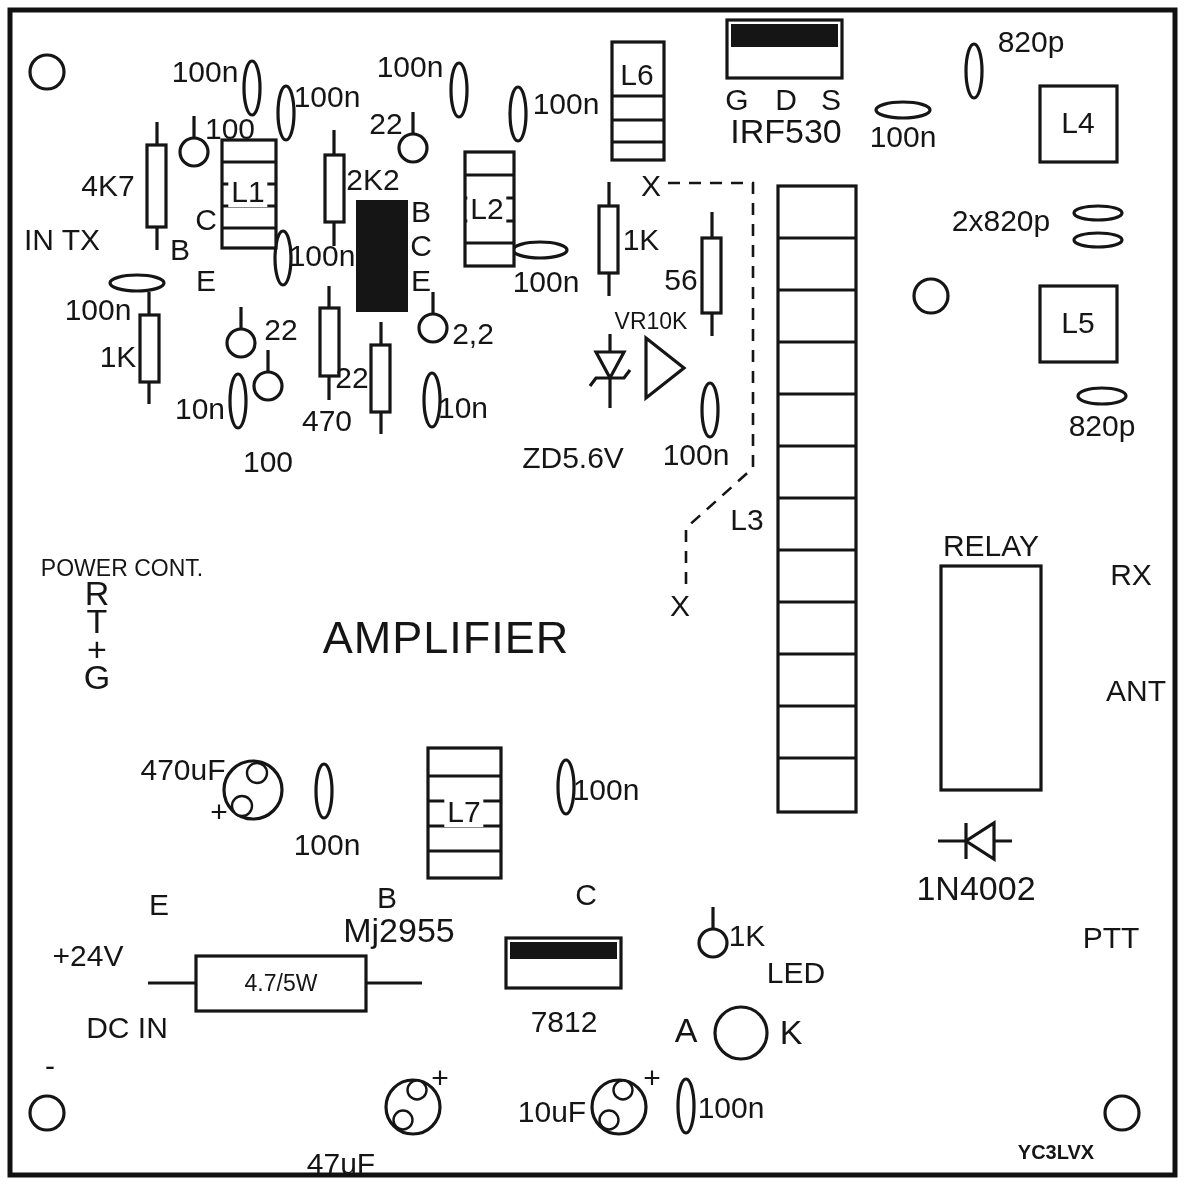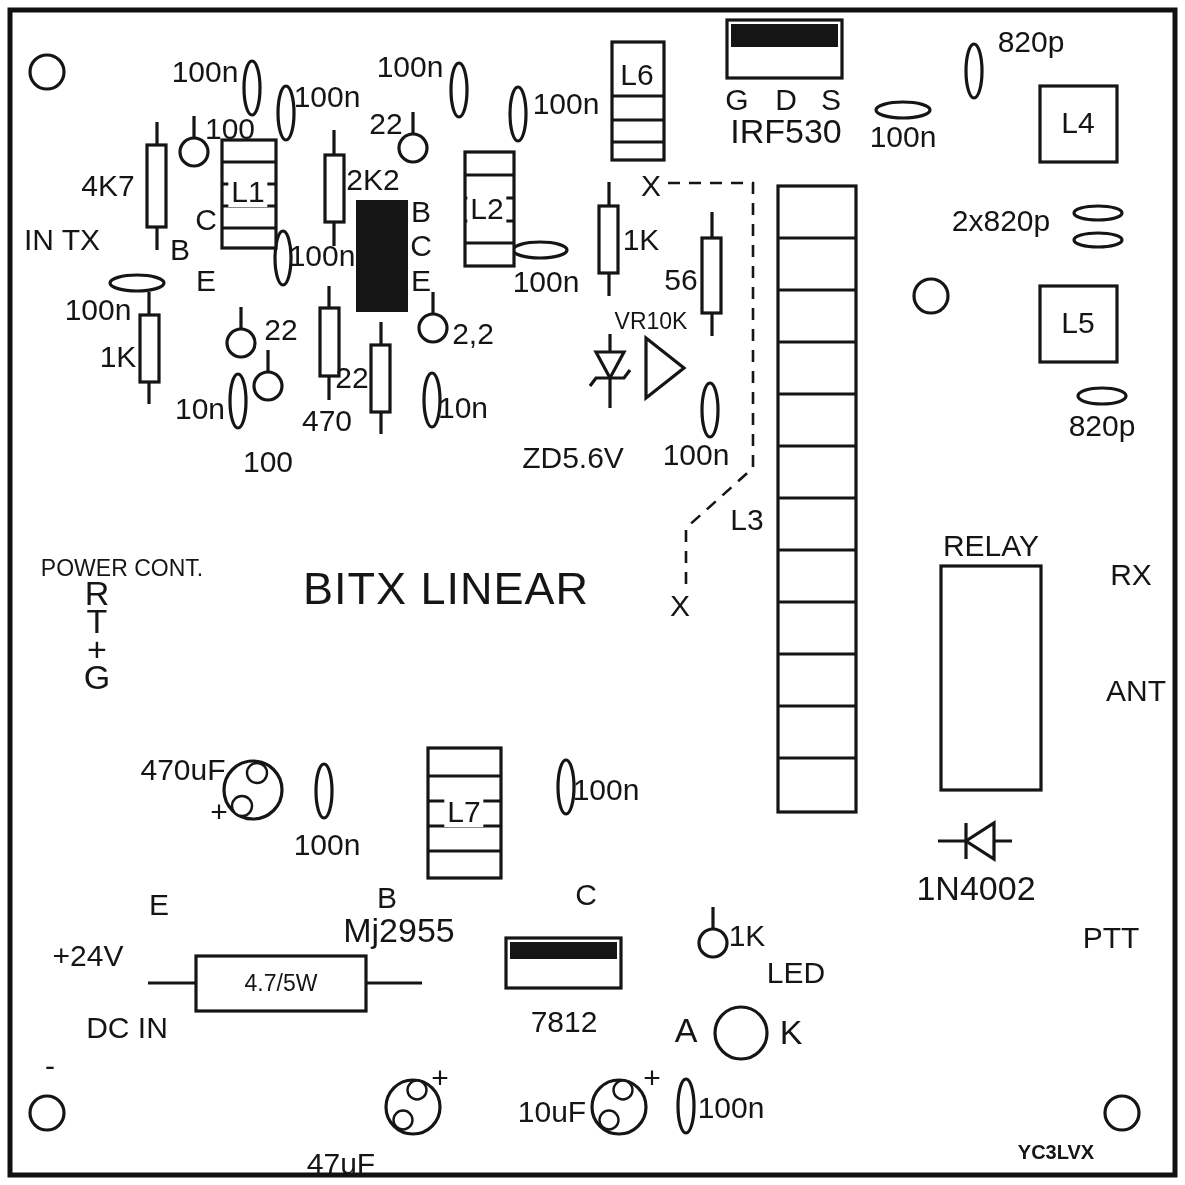--- a/index.html
+++ b/index.html
@@ -253,21 +253,21 @@
 <span class="lbl" style="left:1031px;top:42px">820p</span>
 <span class="lbl" style="left:1078px;top:123px">L4</span>
 <span class="lbl" style="left:1001px;top:221px">2x820p</span>
 <span class="lbl" style="left:1078px;top:323px">L5</span>
 <span class="lbl" style="left:1102px;top:426px">820p</span>
 <span class="lbl sm" style="left:122px;top:568px">POWER CONT.</span>
 <span class="lbl md" style="left:97px;top:593px">R</span>
 <span class="lbl md" style="left:97px;top:621px">T</span>
 <span class="lbl md" style="left:97px;top:649px">+</span>
 <span class="lbl md" style="left:97px;top:677px">G</span>
-<span class="lbl t" style="left:446px;top:588px">BITX LINEAR</span>
+<span class="lbl t" style="left:446px;top:637px">AMPLIFIER</span>
 <span class="lbl" style="left:991px;top:546px">RELAY</span>
 <span class="lbl" style="left:1131px;top:575px">RX</span>
 <span class="lbl" style="left:1136px;top:691px">ANT</span>
 <span class="lbl" style="left:183px;top:770px">470uF</span>
 <span class="lbl" style="left:219px;top:812px">+</span>
 <span class="lbl" style="left:327px;top:845px">100n</span>
 <span class="lbl bx" style="left:464px;top:812px">L7</span>
 <span class="lbl" style="left:606px;top:790px">100n</span>
 <span class="lbl" style="left:159px;top:905px">E</span>
 <span class="lbl" style="left:387px;top:898px">B</span>

